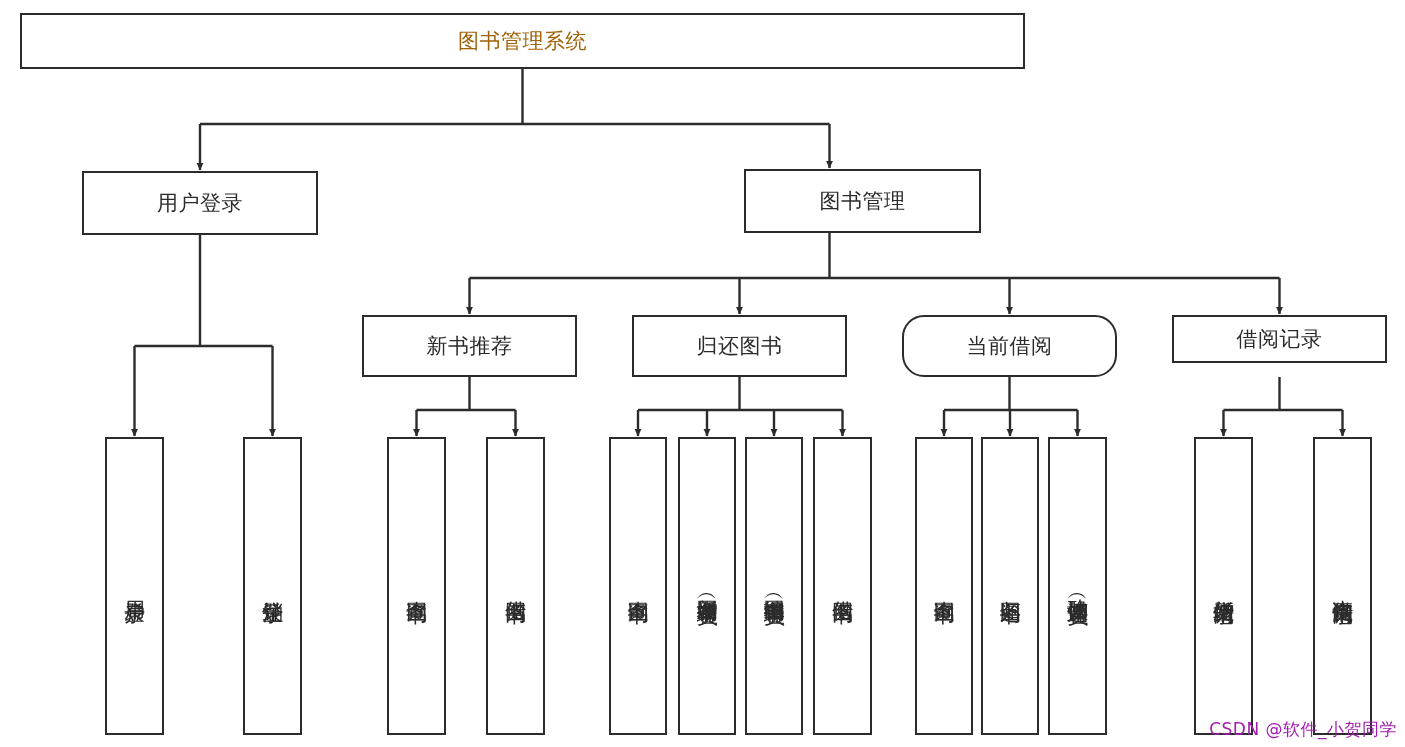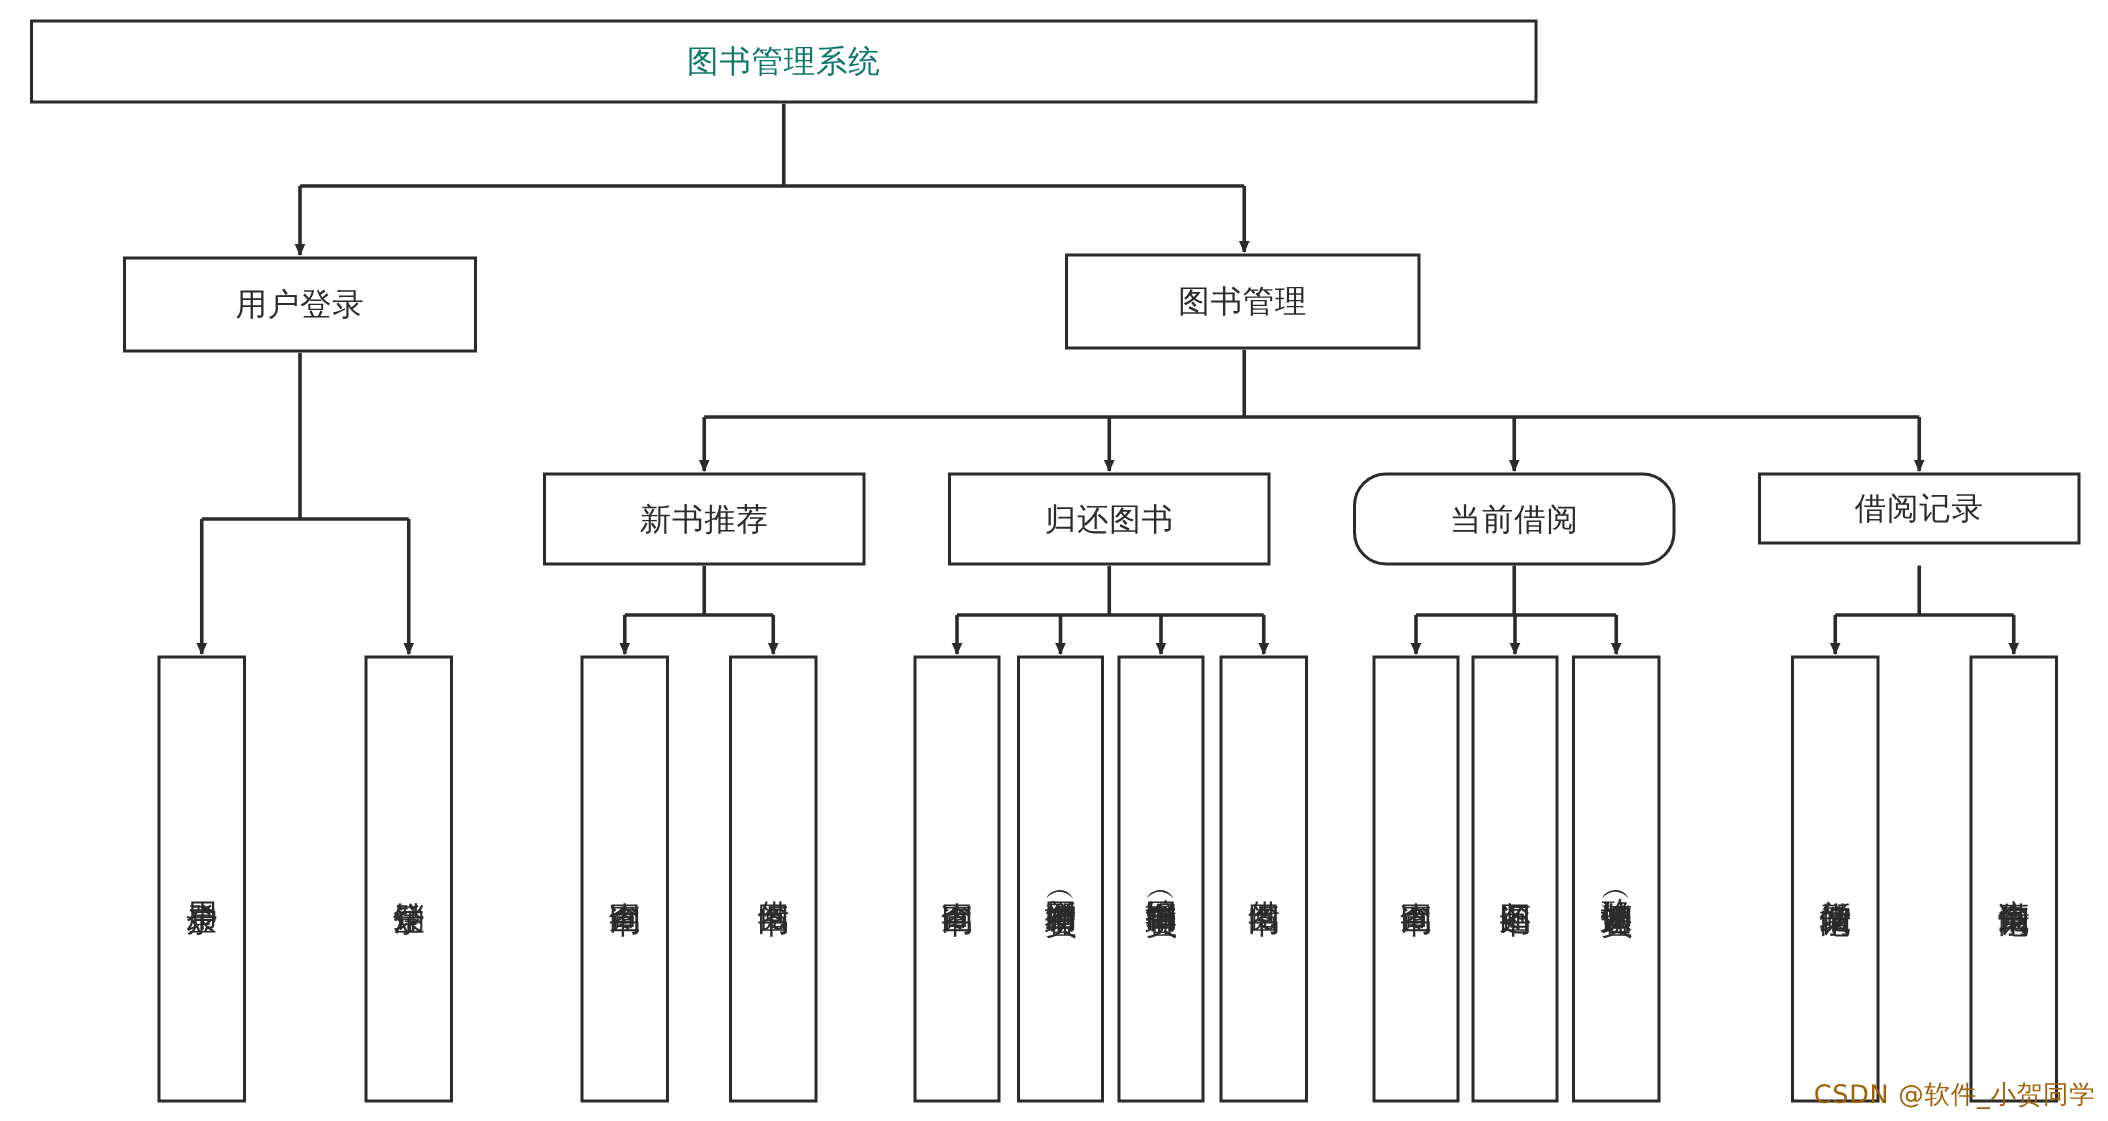--- a/index.html
+++ b/index.html
@@ -56,21 +56,21 @@
     line-height: 1.06;
     letter-spacing: 1px;
     white-space: normal;
     max-height: 100%;
   }
   .watermark {
     position: absolute;
     right: 8px;
     bottom: 6px;
     font-size: 17px;
-    color: #a16207;
+    color: #a21caf;
     letter-spacing: 0.5px;
     z-index: 5;
     white-space: nowrap;
     font-family: "DejaVu Sans", "Liberation Sans", sans-serif;
   }
 </style>
 </head>
 <body>
 
 <div id="diagram-canvas">
@@ -113,26 +113,26 @@
         <path d="M1077.5,410 L1077.5,436" marker-end="url(#arrowhead)"></path>
         <path d="M1279.5,377 L1279.5,410"></path>
         <path d="M1223.5,410 L1342.5,410"></path>
         <path d="M1223.5,410 L1223.5,436" marker-end="url(#arrowhead)"></path>
         <path d="M1342.5,410 L1342.5,436" marker-end="url(#arrowhead)"></path>
       </g>
   </svg>
 
   <div id="node-layer">
       <div class="node" style="left: 20px; top: 13px; width: 1005px; height: 56px; border-color: rgb(43, 43, 43); background: rgb(255, 255, 255);">
-        <span class="node-label" style="color: #0f766e;">图书管理系统</span>
+        <span class="node-label" style="color: #a16207;">图书管理系统</span>
       </div>
       <div class="node" style="left: 82px; top: 171px; width: 236px; height: 64px; border-color: rgb(43, 43, 43); background: rgb(255, 255, 255);">
         <span class="node-label" style="color: rgb(43, 43, 43);">用户登录</span>
       </div>
-      <div class="node" style="left: 710px; top: 169px; width: 237px; height: 64px; border-color: rgb(43, 43, 43); background: rgb(255, 255, 255);">
+      <div class="node" style="left: 744px; top: 169px; width: 237px; height: 64px; border-color: rgb(43, 43, 43); background: rgb(255, 255, 255);">
         <span class="node-label" style="color: rgb(43, 43, 43);">图书管理</span>
       </div>
       <div class="node" style="left: 362px; top: 315px; width: 215px; height: 62px; border-color: rgb(43, 43, 43); background: rgb(255, 255, 255);">
         <span class="node-label" style="color: rgb(43, 43, 43);">新书推荐</span>
       </div>
       <div class="node" style="left: 632px; top: 315px; width: 215px; height: 62px; border-color: rgb(43, 43, 43); background: rgb(255, 255, 255);">
         <span class="node-label" style="color: rgb(43, 43, 43);">归还图书</span>
       </div>
       <div class="node" style="left: 902px; top: 315px; width: 215px; height: 62px; border-color: rgb(43, 43, 43); background: rgb(255, 255, 255); border-radius: 22px;">
         <span class="node-label" style="color: rgb(43, 43, 43);">当前借阅</span>

